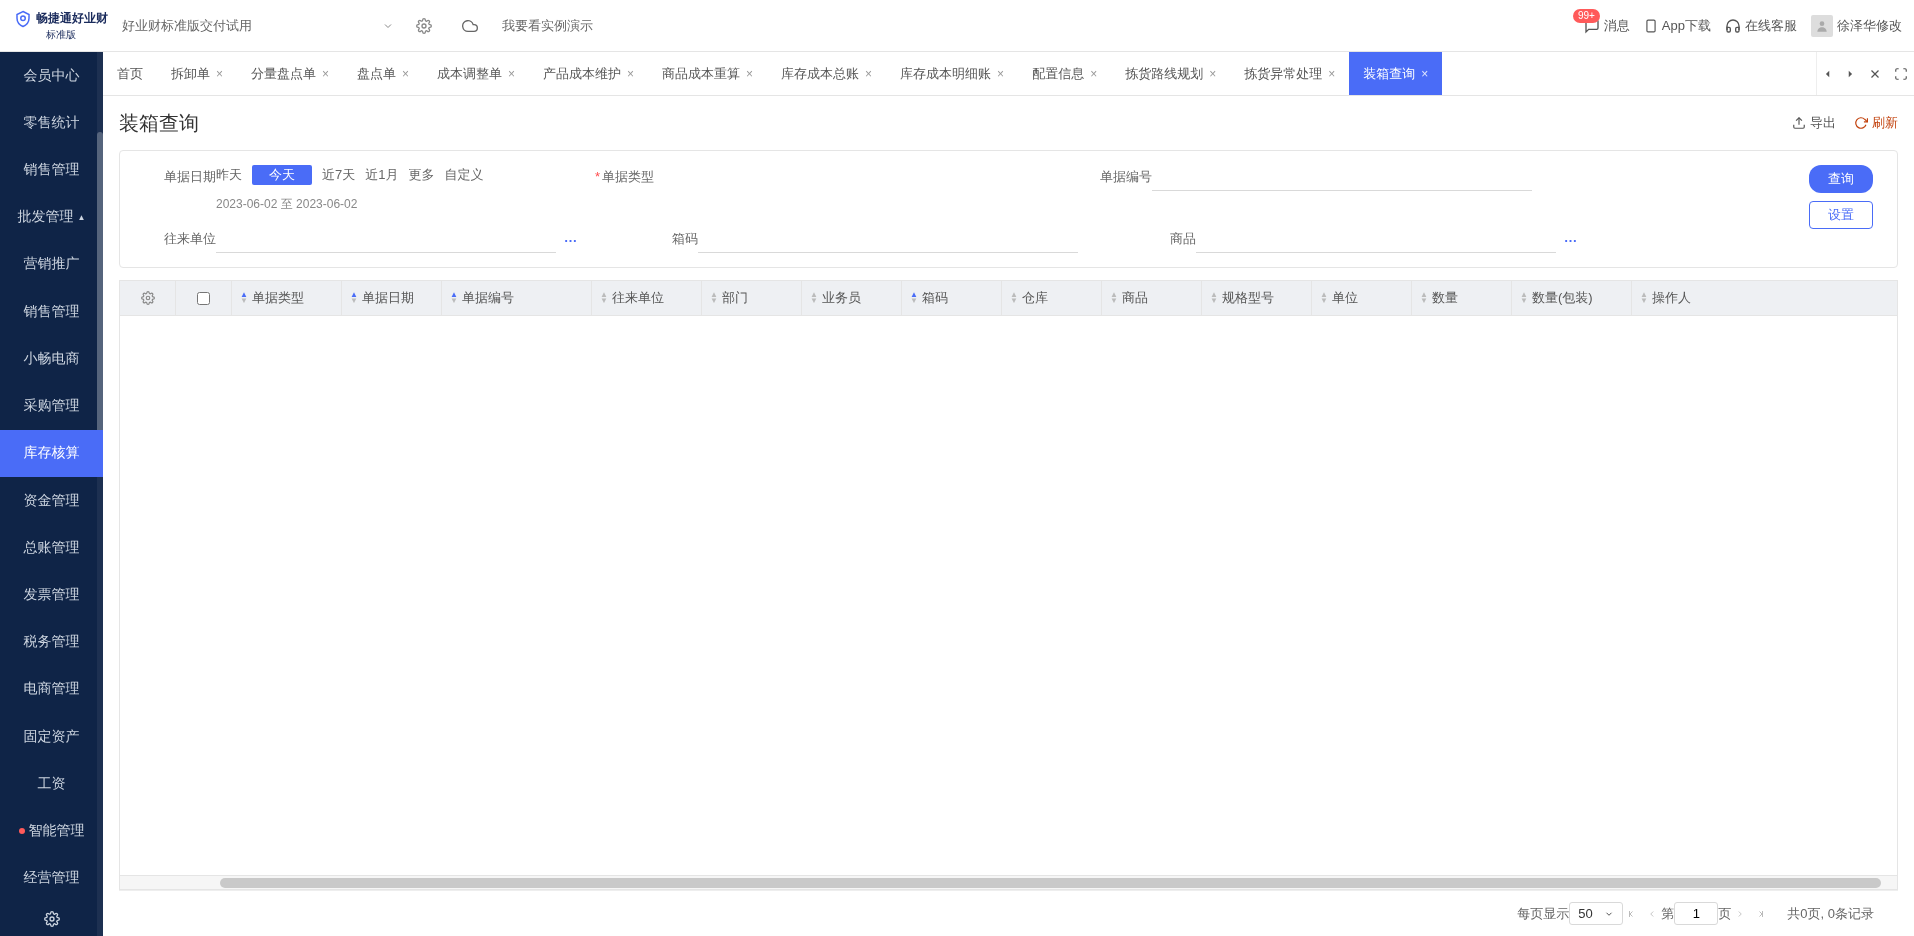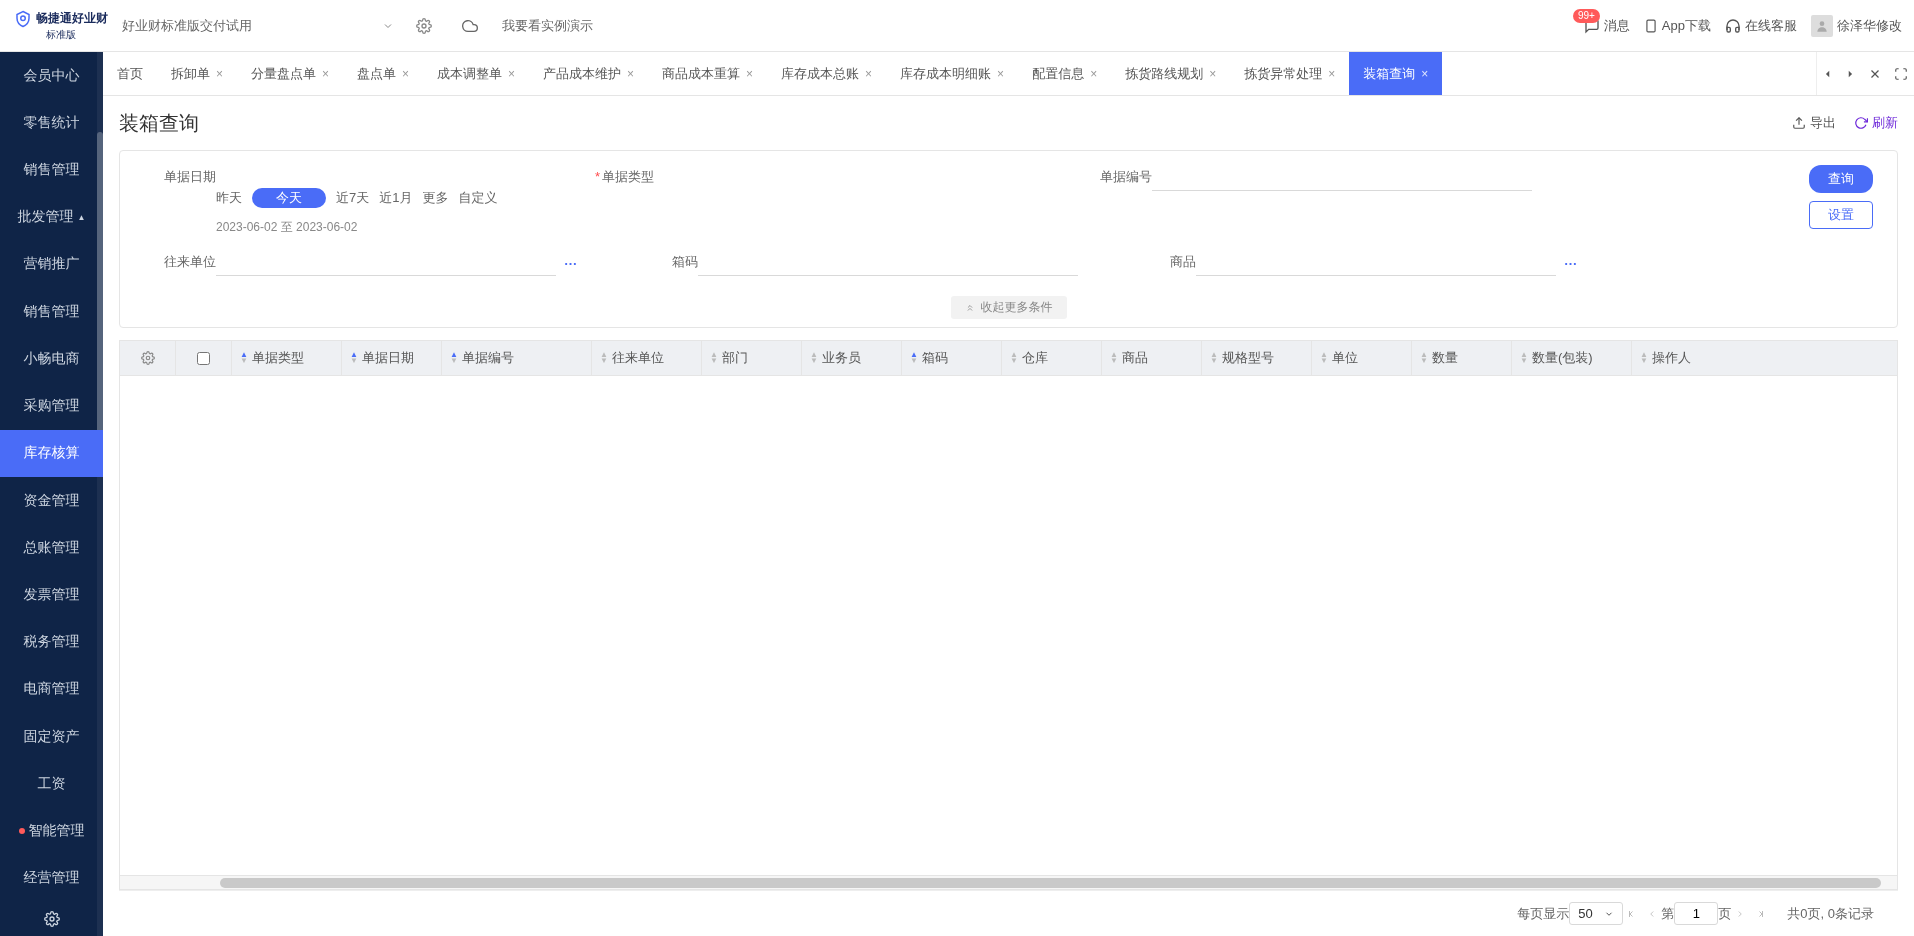--- a/index.html
+++ b/index.html
@@ -49,32 +49,32 @@
 .tab.active { background: #4a6cf7; color: #fff; }
 .tab.active .close-x { color: #e0e7ff; }
 .tabs-ctrl { width: 98px; display: flex; align-items: center; justify-content: space-around; border-left: 1px solid #eee; }
 .tc-btn { color: #555; cursor: pointer; padding: 4px; }
 
 
 .page-title-row { height: 54px; display: flex; align-items: center; padding: 0 16px; }
 .page-title { font-size: 20px; color: #333; }
 .page-actions { margin-left: auto; display: flex; align-items: center; gap: 18px; }
 .page-action { display: flex; align-items: center; gap: 4px; color: #555; cursor: pointer; font-size: 13px; }
-.page-action.primary { color: #6d28d9; }
+.page-action.primary { color: #c2410c; }
 
 
 .filter-box { margin: 0 16px; border: 1px solid #e5e5e5; border-radius: 4px; padding: 14px 24px 0; position: relative; }
 .filter-row { display: flex; align-items: flex-start; margin-bottom: 14px; gap: 18px; }
 .filter-item { display: flex; align-items: flex-start; }
 .fi-label { width: 72px; text-align: right; color: #666; padding-top: 3px; font-size: 13px; }
 .fi-label .req { color: #ff4d4f; margin-right: 2px; }
 .fi-body { flex: 1; }
 .date-presets { display: flex; align-items: center; gap: 10px; flex-wrap: wrap; }
-.preset { color: #666; cursor: pointer; font-size: 13px; margin-top: 23px; }
-.preset.active { background: #4a6cf7; color: #fff; border-radius: 10px; padding: 1px 24px; }
+.preset { color: #666; cursor: pointer; font-size: 13px; }
+.preset.active { background: #4a6cf7; color: #fff; border-radius: 2px; padding: 1px 17px; }
 .date-range { color: #888; font-size: 12px; margin-top: 11px; }
 .select-field { width: 380px; border-bottom: 1px solid #ff4d4f; height: 26px; display: flex; align-items: center; justify-content: space-between; color: #999; }
 .sel-chevron { color: #4a6cf7; }
 .field-error { color: #ff4d4f; font-size: 12px; margin-top: 4px; }
 .plain-field { width: 380px; border-bottom: 1px solid #d9d9d9; height: 26px; }
 .field-with-more { display: flex; align-items: center; gap: 8px; }
 .more-dots { color: #4a6cf7; font-weight: bold; letter-spacing: 1px; cursor: pointer; }
 .filter-btns { position: absolute; right: 24px; top: 14px; display: flex; flex-direction: column; gap: 8px; }
 .btn-primary { background: #4a6cf7; color: #fff; border: none; border-radius: 12px; padding: 5px 18px; font-size: 13px; cursor: pointer; }
 .btn-outline { background: #fff; color: #4a6cf7; border: 1px solid #4a6cf7; border-radius: 4px; padding: 4px 18px; font-size: 13px; cursor: pointer; }
@@ -409,31 +409,20 @@
           </div>
           <div class="filter-item" style="width:460px">
             <div class="fi-label" style="width:56px">商品</div>
             <div class="fi-body field-with-more">
               <div class="plain-field" style="width:360px"></div>
               <span class="more-dots">⋯</span>
             </div>
           </div>
         </div>
 
-        <div class="collapse-hint">
-          <div class="collapse-pill">
-            <span>
-              <svg width="10" height="10" viewBox="0 0 24 24" fill="none" stroke="currentColor" stroke-width="2">
-                  <polyline points="17 11 12 6 7 11"></polyline>
-                  <polyline points="17 18 12 13 7 18"></polyline>
-                </svg>
-            </span>
-            <span>收起更多条件</span>
-          </div>
-        </div>
       </div>
 
       <div class="table-wrap">
         <div class="thead" id="thead">
             <div class="th" style="width: 56px; flex: 0 0 56px; justify-content: center;">
               <span>
                 <svg width="14" height="14" viewBox="0 0 24 24" fill="none" stroke="#888" stroke-width="2">
                   <circle cx="12" cy="12" r="3"></circle>
                   <path d="M19.4 15a1.7 1.7 0 00.34 1.87l.06.06a2 2 0 11-2.83 2.83l-.06-.06a1.7 1.7 0 00-1.87-.34 1.7 1.7 0 00-1 1.56V21a2 2 0 11-4 0v-.09a1.7 1.7 0 00-1-1.56 1.7 1.7 0 00-1.87.34l-.06.06a2 2 0 11-2.83-2.83l.06-.06a1.7 1.7 0 00.34-1.87 1.7 1.7 0 00-1.56-1H3a2 2 0 110-4h.09a1.7 1.7 0 001.56-1 1.7 1.7 0 00-.34-1.87l-.06-.06a2 2 0 112.83-2.83l.06.06a1.7 1.7 0 001.87.34H9a1.7 1.7 0 001-1.56V3a2 2 0 114 0v.09a1.7 1.7 0 001 1.56 1.7 1.7 0 001.87-.34l.06-.06a2 2 0 112.83 2.83l-.06.06a1.7 1.7 0 00-.34 1.87V9a1.7 1.7 0 001.56 1H21a2 2 0 110 4h-.09a1.7 1.7 0 00-1.56 1z"></path>
                 </svg>

